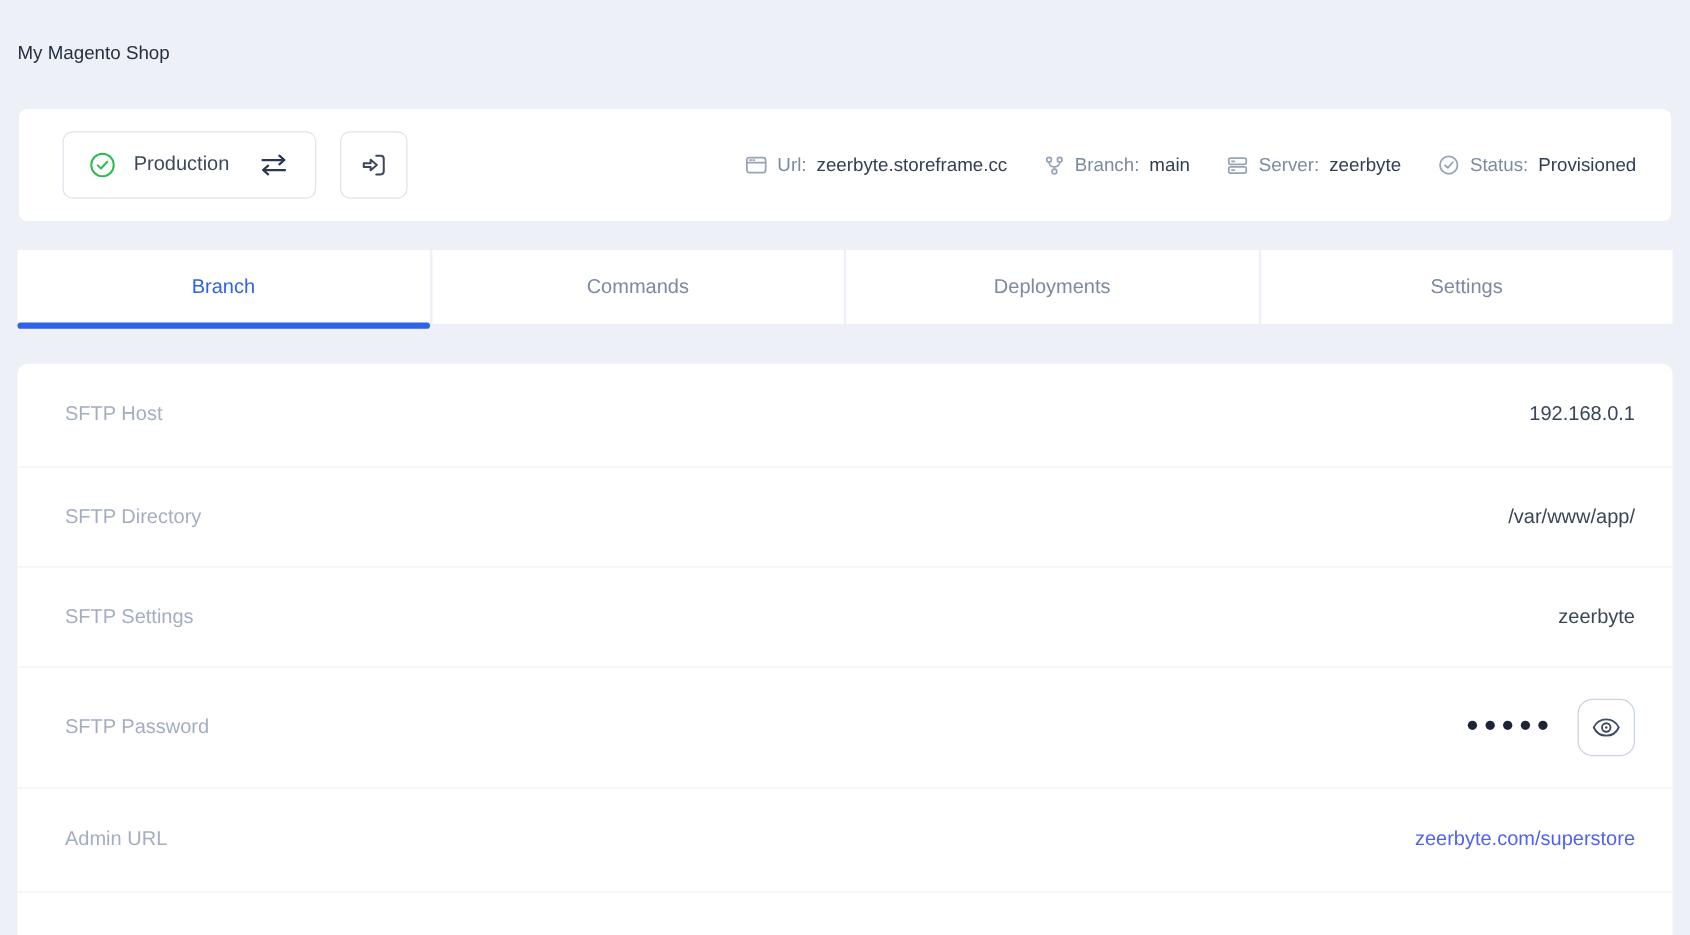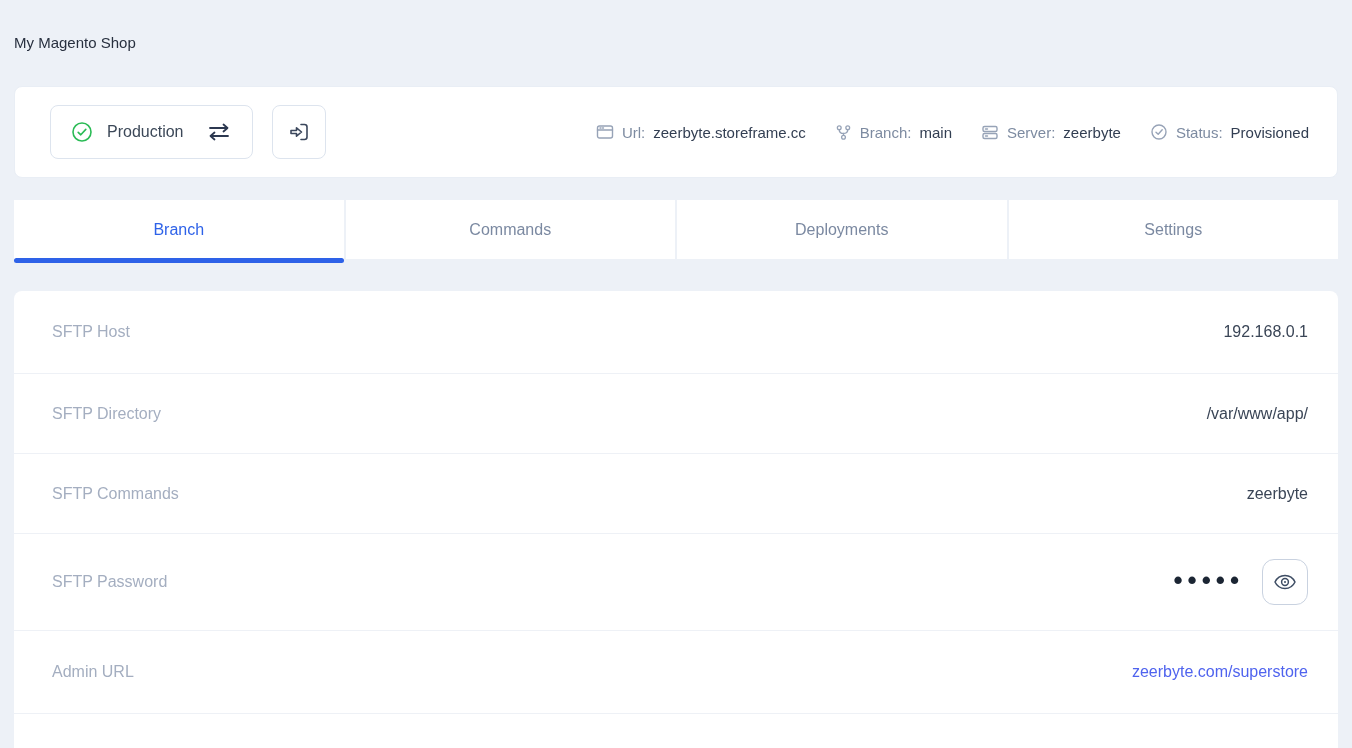--- a/index.html
+++ b/index.html
@@ -194,21 +194,21 @@
       <span class="row-label">SFTP Host</span>
       <span class="row-value">192.168.0.1</span>
     </div>
 
     <div class="detail-row">
       <span class="row-label">SFTP Directory</span>
       <span class="row-value">/var/www/app/</span>
     </div>
 
     <div class="detail-row">
-      <span class="row-label">SFTP Commands</span>
+      <span class="row-label">SFTP Settings</span>
       <span class="row-value">zeerbyte</span>
     </div>
 
     <div class="detail-row h97">
       <span class="row-label">SFTP Password</span>
       <span class="password-dots">•••••</span>
       <button class="eye-btn">
         <span>
           <svg width="26" height="26" viewBox="0 0 26 26" fill="none" stroke="#3d4c63" stroke-width="1.5" stroke-linecap="round" stroke-linejoin="round">
             <path d="M13 6.5 C8 6.5 4.5 9.8 3 13 C4.5 16.2 8 19.5 13 19.5 C18 19.5 21.5 16.2 23 13 C21.5 9.8 18 6.5 13 6.5 Z"></path>

